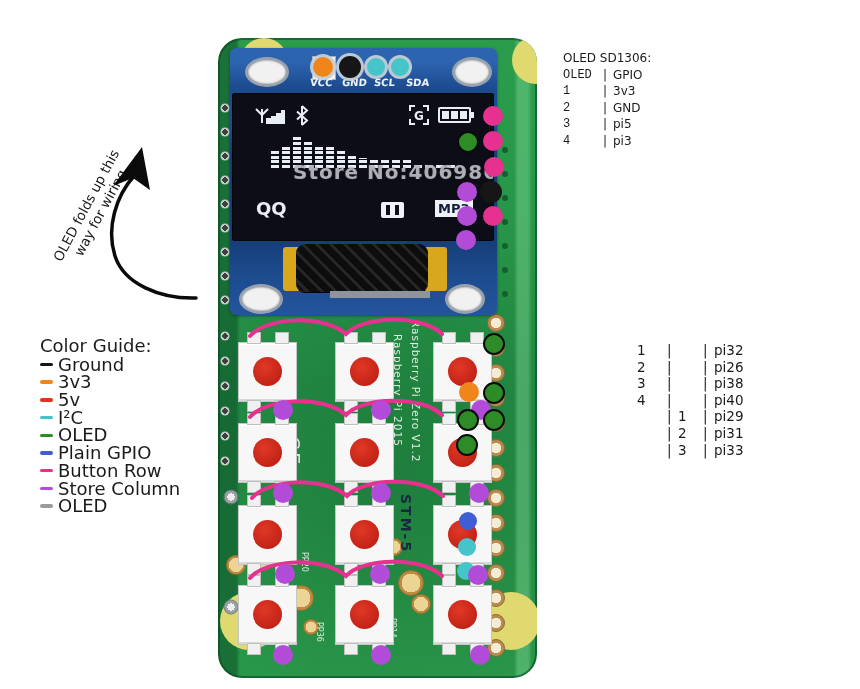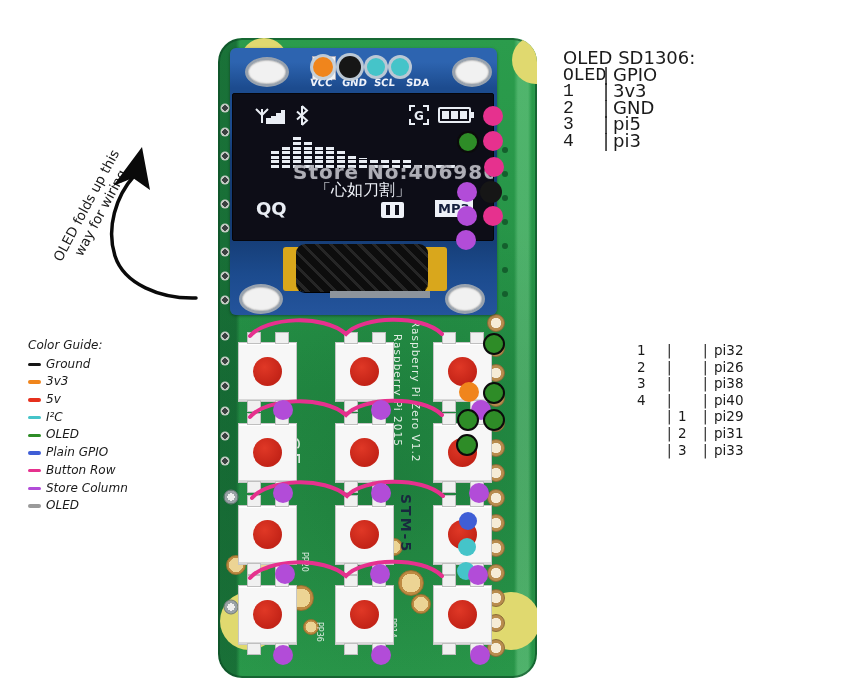--- a/index.html
+++ b/index.html
@@ -3,27 +3,27 @@
 <meta charset="utf-8">
 <style>
   html,body{margin:0;padding:0;background:#fff;}
   #canvas{position:relative;width:860px;height:689px;background:#fff;overflow:hidden;
           font-family:"DejaVu Sans","Liberation Sans",sans-serif;color:#1a1a1a;}
   .abs{position:absolute;}
 
   
   #fold-note{left:14px;top:193px;width:158px;text-align:center;font-size:13.5px;line-height:16px;
              transform:rotate(-62deg);}
-  #color-guide{left:28px;top:337px;font-size:12px;line-height:17.7px;font-style:italic;}
+  #color-guide{left:40px;top:337px;font-size:18px;line-height:17.7px;}
   #color-guide .cg-title{margin-bottom:1px;}
   .cg-row{display:flex;align-items:center;height:17.7px;}
   .cg-swatch{display:inline-block;width:13px;height:3.6px;border-radius:2px;margin-right:5px;flex:0 0 13px;}
 
   
-  #oled-pinout{left:563px;top:50px;font-size:18px;line-height:16.6px;}
+  #oled-pinout{left:563px;top:50px;font-size:12px;line-height:16.6px;}
   .op-row{display:flex;}
   .op-c1{width:40px;font-family:Liberation Mono, monospace;}
   .op-sep{width:10px;}
   #button-matrix{left:637px;top:342px;font-size:13.5px;line-height:16.6px;}
   .bm-row{display:flex;}
   .bm-r{width:30px;}
   .bm-sep{width:11px;}
   .bm-c{width:25px;}
 
   
@@ -429,21 +429,20 @@
           <div class="spec-bar" style="left: 137px; height: 8px;"></div>
           <div class="spec-bar" style="left: 148px; height: 8px;"></div>
           <div class="spec-bar" style="left: 159px; height: 8px;"></div>
           <div class="spec-bar" style="left: 170px; height: 8px;"></div>
           <div class="spec-bar" style="left: 181px; height: 5px;"></div>
           <div class="spec-bar" style="left: 192px; height: 4px;"></div>
           <div class="spec-bar" style="left: 203px; height: 4px;"></div>
           <div class="spec-bar" style="left: 214px; height: 4px;"></div>
         </div>
       <div id="watermark">Store No:406986</div>
-      <div id="song">「心如刀割」</div>
       <div id="app-label">QQ</div>
       <div id="pause-icon"></div>
       <div id="format-badge">MP3</div>
     </div>
 
     <div style="position:absolute;left:53px;top:199px;width:20px;height:44px;background:#d9a71c;border-radius:3px;"></div>
     <div style="position:absolute;left:193px;top:199px;width:24px;height:44px;background:#d9a71c;border-radius:3px;"></div>
     <div style="position:absolute;left:66px;top:196px;width:132px;height:48px;border-radius:9px;
          background:repeating-linear-gradient(45deg,#0d0d0d 0 7px,#262626 7px 10px);box-shadow:0 1px 0 #000;"></div>
     <div style="position:absolute;left:100px;top:243px;width:100px;height:7px;background:#8d949c;"></div>

